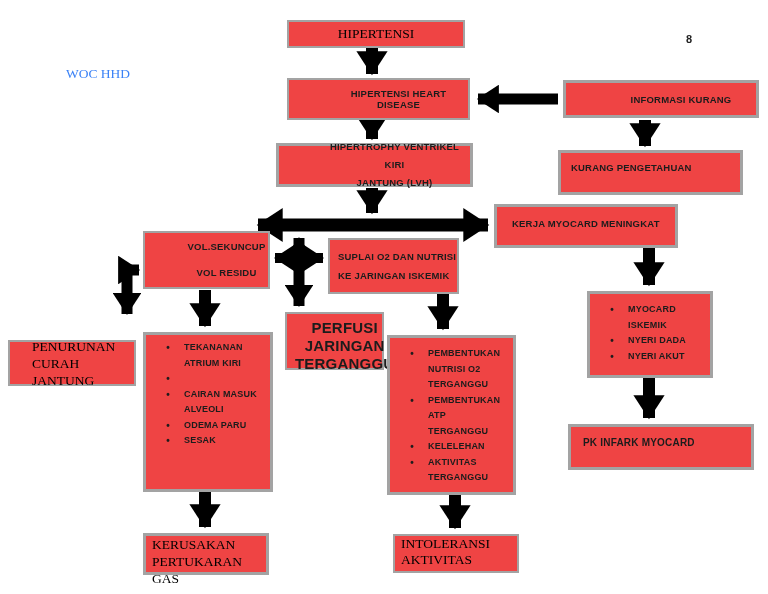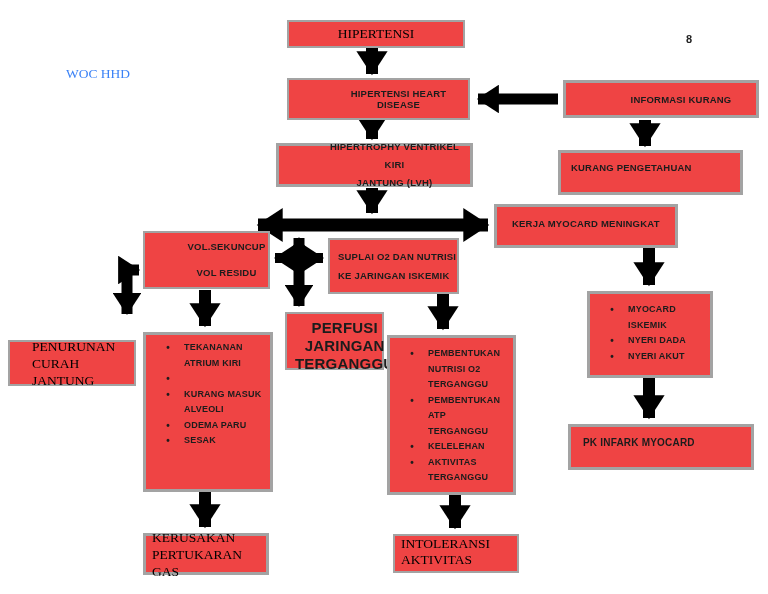--- a/index.html
+++ b/index.html
@@ -22,21 +22,21 @@
   .b-hipertensi{left:287px;top:20px;width:178px;height:28px;}
   .b-hhd{left:287px;top:78px;width:183px;height:42px;}
   .b-informasi{left:563px;top:80px;width:196px;height:38px;border-width:3px;}
   .b-kurang{left:558px;top:150px;width:185px;height:45px;border-width:3px;padding:9px 0 0 10px;}
   .b-lvh{left:276px;top:143px;width:197px;height:44px;border-width:3px;line-height:18px;}
   .b-kerja{left:494px;top:204px;width:184px;height:44px;border-width:3px;padding:11px 0 0 15px;}
   .b-vol{left:143px;top:231px;width:127px;height:58px;line-height:26px;}
   .b-suplai{left:328px;top:238px;width:131px;height:56px;align-items:center;padding-left:8px;line-height:19px;}
   .b-penurunan{left:8px;top:320px;width:128px;height:46px;align-items:center;padding-left:22px;line-height:17px;margin-top:20px;}
   .b-perfusi{left:285px;top:312px;width:99px;height:58px;font-size:15px;padding:5px 0 0 8px;line-height:18px;}
-  .b-kerusakan{left:143px;top:533px;width:126px;height:42px;align-items:center;padding-left:6px;line-height:17px;border-width:3px;}
+  .b-kerusakan{left:143px;top:533px;width:126px;height:42px;padding-left:6px;line-height:17px;border-width:3px;}
   .b-intoleransi{left:393px;top:534px;width:126px;height:39px;align-items:flex-start;padding-left:6px;line-height:16px;}
   .b-pk{left:568px;top:424px;width:186px;height:46px;border-width:3px;padding:10px 0 0 12px;font-size:10px;}
   
   .listbox{flex-direction:column;border-width:3px;}
   .l-paru{left:143px;top:332px;width:130px;height:160px;padding-top:5px;}
   .l-energi{left:387px;top:335px;width:129px;height:160px;padding-top:8px;}
   .l-nyeri{left:587px;top:291px;width:126px;height:87px;padding-top:8px;}
   .li{display:flex;font-weight:bold;font-size:9px;letter-spacing:.2px;line-height:15.5px;color:#1c1c1c;}
   .dot{width:20px;text-align:right;flex:0 0 20px;margin-left:4px;font-size:10px;}
   .btxt{white-space:pre-line;padding-left:14px;}
@@ -125,21 +125,21 @@
     <div class="li">
         <span class="dot">•</span>
         <span class="btxt">TEKANANAN
 ATRIUM KIRI</span>
       </div>
     <div class="li">
         <span class="dot">•</span>
       </div>
     <div class="li">
         <span class="dot">•</span>
-        <span class="btxt">KURANG MASUK
+        <span class="btxt">CAIRAN MASUK
 ALVEOLI</span>
       </div>
     <div class="li">
         <span class="dot">•</span>
         <span class="btxt">ODEMA PARU</span>
       </div>
     <div class="li">
         <span class="dot">•</span>
         <span class="btxt">SESAK</span>
       </div>

